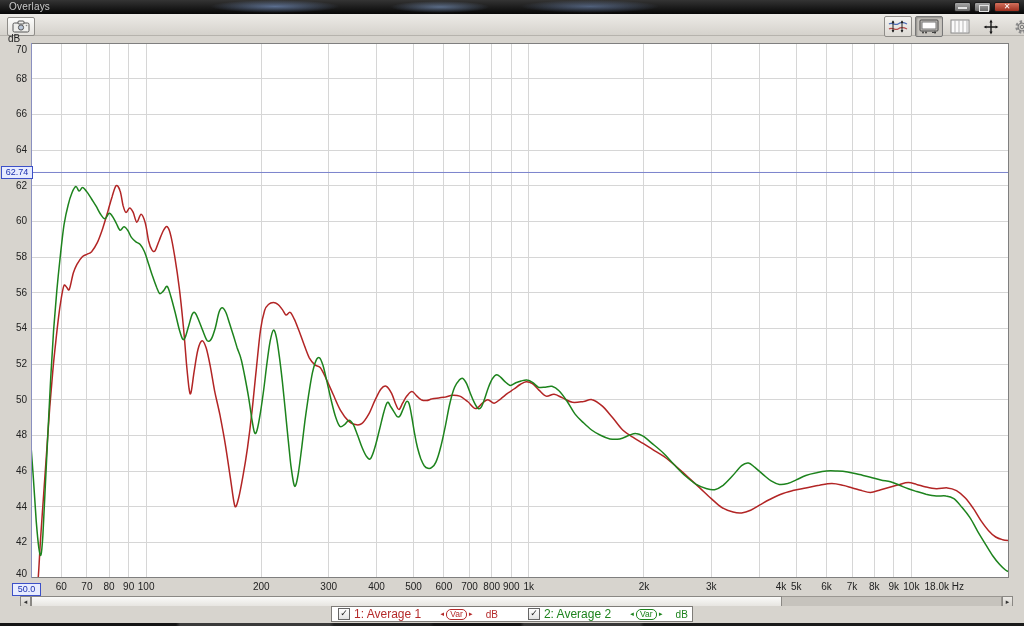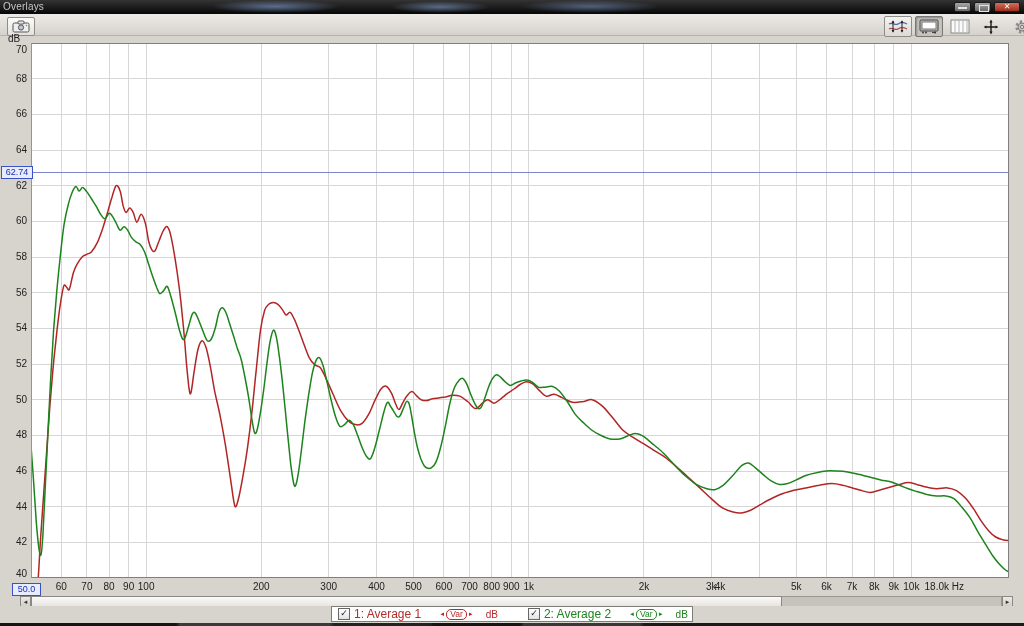--- a/index.html
+++ b/index.html
@@ -3,21 +3,21 @@
 <meta charset="utf-8">
 <style>
   html,body{margin:0;padding:0;background:#555;}
   #win{position:relative;width:1024px;height:626px;overflow:hidden;
        background:#d7d4ce;font-family:"Liberation Sans",sans-serif;
        -webkit-font-smoothing:antialiased;}
   
   .titlebar{position:absolute;left:0;top:0;width:1024px;height:14px;
     background:linear-gradient(#343434,#060606);}
   .blob{position:absolute;border-radius:50%;pointer-events:none;}
-  .title-text{position:absolute;left:3px;top:1px;font-size:10px;color:#c9c9c9;letter-spacing:.2px;}
+  .title-text{position:absolute;left:9px;top:1px;font-size:10px;color:#c9c9c9;letter-spacing:.2px;}
   .winbtn{position:absolute;top:2px;height:10px;border:1px solid #1c1c1c;border-radius:2px;
     background:linear-gradient(#a7a7a7,#6b6b6b);box-sizing:border-box;}
   .winbtn .dash{position:absolute;left:3px;right:3px;bottom:2px;height:2px;background:#e4e4e4;}
   .winbtn .box{position:absolute;left:4px;top:2px;width:8px;height:5px;border:1px solid #e4e4e4;}
   .winbtn.close{background:linear-gradient(#d3705c,#9e2f1f);color:#fff;font-size:8px;
     line-height:8px;text-align:center;}
   
   .toolbar{position:absolute;left:0;top:14px;width:1024px;height:22px;
     background:linear-gradient(#edebe7,#d5d2cc);border-bottom:1px solid #b6b3ad;box-sizing:border-box;}
   .toolbtn{position:absolute;border:1px solid #8f8d89;border-radius:2px;
@@ -176,21 +176,21 @@
       <div class="xtick" style="left: 328.708px;">300</div>
       <div class="xtick" style="left: 376.508px;">400</div>
       <div class="xtick" style="left: 413.584px;">500</div>
       <div class="xtick" style="left: 443.877px;">600</div>
       <div class="xtick" style="left: 469.49px;">700</div>
       <div class="xtick" style="left: 491.677px;">800</div>
       <div class="xtick" style="left: 511.247px;">900</div>
       <div class="xtick" style="left: 528.753px;">1k</div>
       <div class="xtick" style="left: 643.922px;">2k</div>
       <div class="xtick" style="left: 711.292px;">3k</div>
-      <div class="xtick" style="left: 720px;">4k</div>
+      <div class="xtick" style="left: 781px;">4k</div>
       <div class="xtick" style="left: 796.168px;">5k</div>
       <div class="xtick" style="left: 826.461px;">6k</div>
       <div class="xtick" style="left: 852.074px;">7k</div>
       <div class="xtick" style="left: 874.261px;">8k</div>
       <div class="xtick" style="left: 893.831px;">9k</div>
       <div class="xtick" style="left: 911.337px;">10k</div>
     </div>
 
   <div class="axisbox" style="left:1px;top:166px;width:28px;">62.74</div>
   <div class="axisbox" style="left:12px;top:583px;width:25px;">50.0</div>

